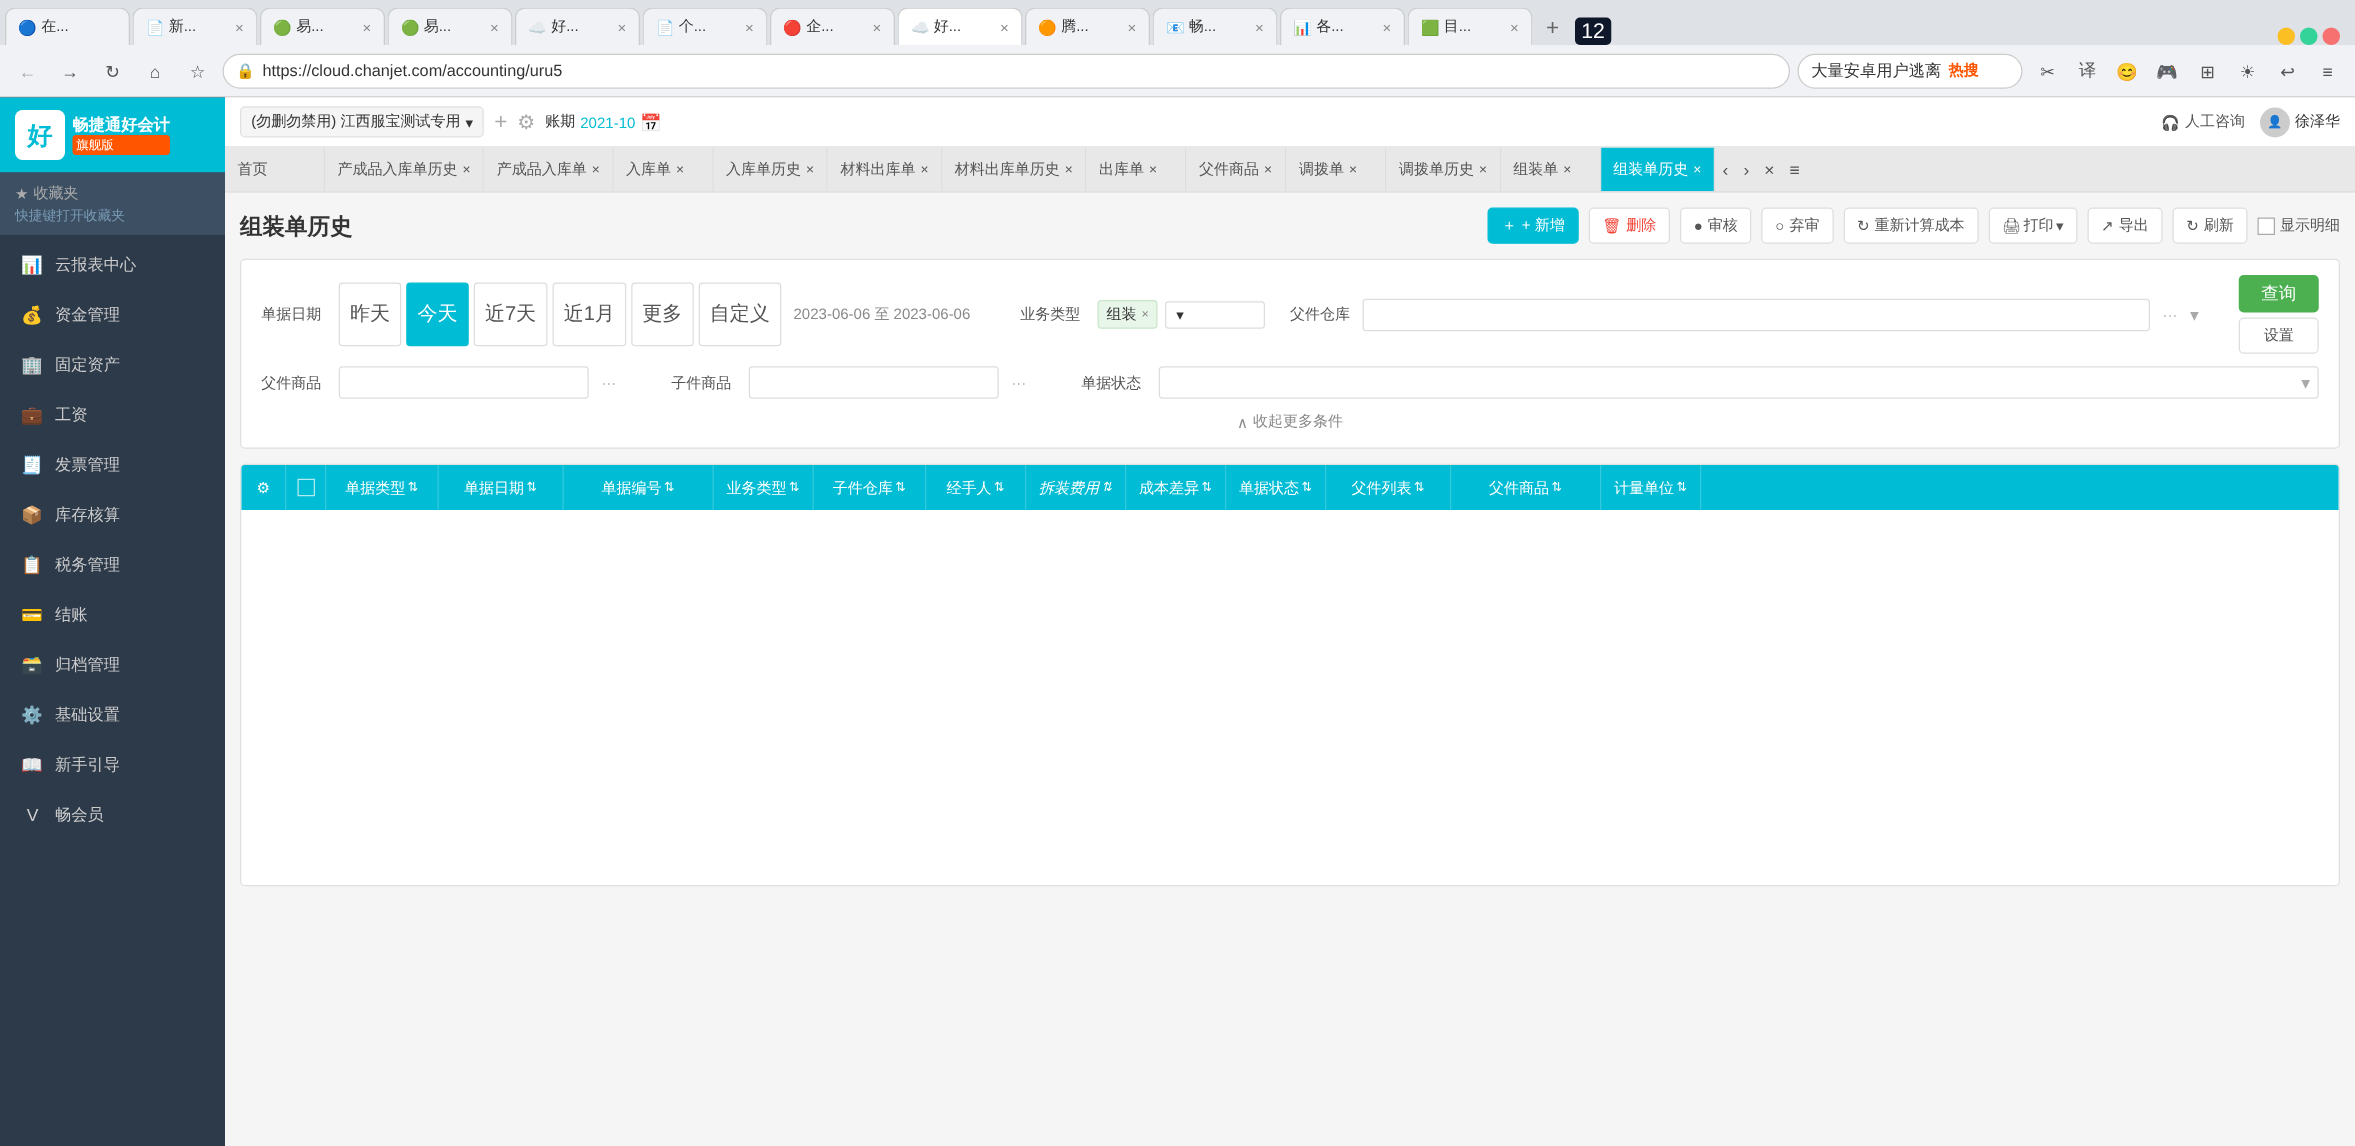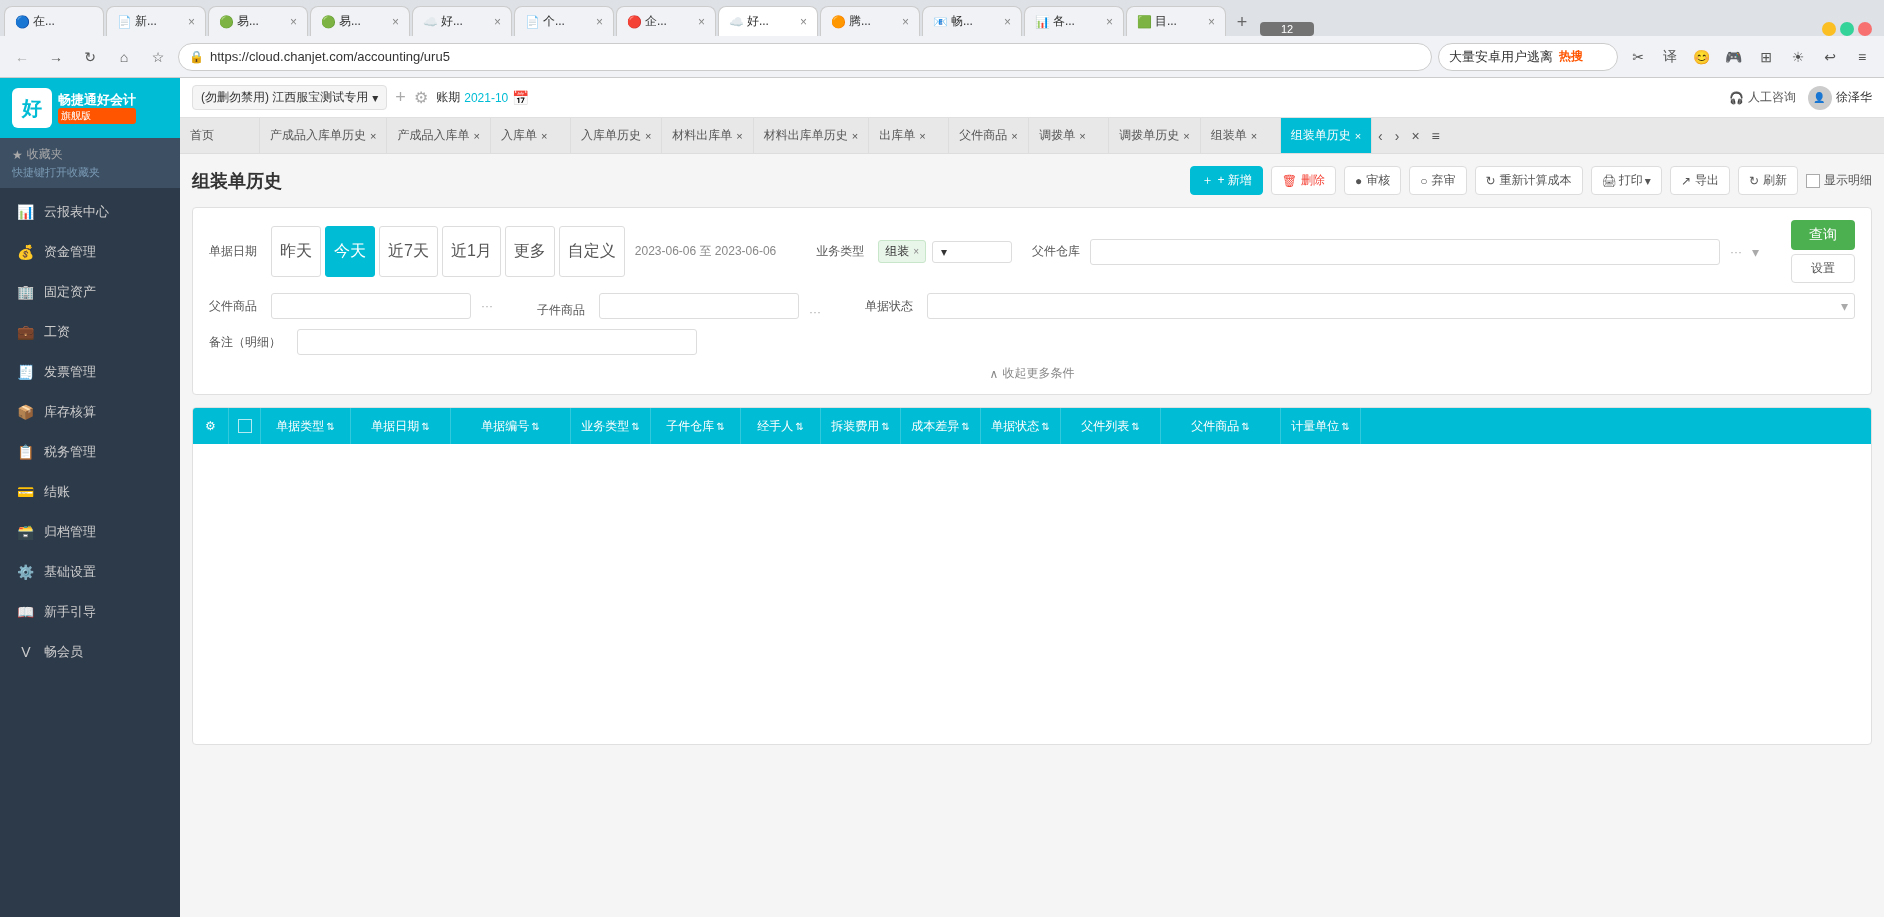--- a/index.html
+++ b/index.html
@@ -5,21 +5,21 @@
     * { box-sizing: border-box; margin: 0; padding: 0; }
     body { font-family: 'Microsoft YaHei', Arial, sans-serif; font-size: 12px; background: #f0f2f5; overflow: hidden; }
 
     
     .browser-chrome { background: #dee1e6; width: 1884px; }
     .browser-tabs { display: flex; align-items: flex-end; height: 36px; background: #dee1e6; padding: 0 4px; overflow: hidden; }
     .browser-tab { display: flex; align-items: center; height: 30px; padding: 0 10px; background: #f0f2f5; border-radius: 8px 8px 0 0; font-size: 12px; color: #333; min-width: 100px; max-width: 160px; margin-right: 2px; white-space: nowrap; overflow: hidden; border: 1px solid #ccc; border-bottom: none; }
     .browser-tab.active { background: #fff; }
     .browser-tab .tab-close { margin-left: auto; padding-left: 4px; cursor: pointer; color: #888; }
     .browser-new-tab { width: 28px; height: 28px; display: flex; align-items: center; justify-content: center; font-size: 18px; color: #666; cursor: pointer; }
-    .browser-tab-count { background: #737373; color: #fff; border-radius: 4px; padding: 1px 21px; font-size: 11px; margin-left: 4px; }
+    .browser-tab-count { background: #0f172a; color: #fff; border-radius: 4px; padding: 1px 5px; font-size: 17px; margin-left: 4px; }
 
     .browser-toolbar { display: flex; align-items: center; height: 42px; background: #f0f2f5; padding: 0 8px; gap: 6px; border-bottom: 1px solid #ccc; }
     .browser-nav-btn { width: 28px; height: 28px; border-radius: 50%; border: none; background: transparent; cursor: pointer; display: flex; align-items: center; justify-content: center; color: #555; font-size: 14px; }
     .browser-nav-btn.disabled { color: #aaa; cursor: default; }
     .browser-address-bar { flex: 1; height: 28px; border-radius: 14px; background: #fff; border: 1px solid #ccc; display: flex; align-items: center; padding: 0 10px; font-size: 13px; color: #333; }
     .browser-address-icon { color: #5f6368; margin-right: 6px; font-size: 12px; }
     .browser-search-box { display: flex; align-items: center; background: #fff; border: 1px solid #ccc; border-radius: 14px; padding: 2px 10px; font-size: 13px; color: #333; height: 28px; min-width: 180px; }
     .hot-label { color: #ff5500; font-weight: bold; font-size: 12px; }
     .browser-toolbar-actions { display: flex; align-items: center; gap: 4px; }
     .toolbar-icon-btn { width: 28px; height: 28px; display: flex; align-items: center; justify-content: center; cursor: pointer; color: #555; font-size: 14px; border-radius: 50%; }
@@ -103,21 +103,21 @@
     .table-col.sortable { cursor: pointer; }
     .sort-arrows { font-size: 10px; margin-left: 2px; }
     .col-checkbox { width: 32px; flex-shrink: 0; }
     .col-settings { width: 36px; flex-shrink: 0; }
     .col-type { width: 90px; flex-shrink: 0; }
     .col-date { width: 100px; flex-shrink: 0; }
     .col-number { width: 120px; flex-shrink: 0; }
     .col-biz-type { width: 80px; flex-shrink: 0; }
     .col-warehouse { width: 90px; flex-shrink: 0; }
     .col-handler { width: 80px; flex-shrink: 0; }
-    .col-fee { width: 80px; flex-shrink: 0; }
+    .col-fee { width: 80px; flex-shrink: 0; font-style: italic; }
     .col-cost-diff { width: 80px; flex-shrink: 0; }
     .col-status { width: 80px; flex-shrink: 0; }
     .col-parent-list { width: 100px; flex-shrink: 0; }
     .col-parent-goods { width: 120px; flex-shrink: 0; }
     .col-unit { width: 80px; flex-shrink: 0; }
     .col-operate { flex: 1; min-width: 80px; }
     .table-body { min-height: 300px; }
     .table-empty { display: flex; align-items: center; justify-content: center; height: 200px; color: #aaa; font-size: 14px; }
 
     
@@ -472,38 +472,34 @@
             <button class="settings-btn">设置</button>
           </div>
         </div>
 
         <div class="filter-row">
           <div style="display:flex;align-items:center;gap:6px;">
             <span class="filter-label">父件商品</span>
             <div style="width:200px;border:1px solid #ddd;border-radius:3px;height:26px;"></div>
             <span class="filter-dots">···</span>
           </div>
-          <div style="display:flex;align-items:flex-end;gap:6px;margin-left:24px;">
+          <div style="display:flex;align-items:center;gap:6px;margin-left:24px;">
             <span class="filter-label">子件商品</span>
             <div style="width:200px;border:1px solid #ddd;border-radius:3px;height:26px;"></div>
             <span class="filter-dots">···</span>
           </div>
           <div style="display:flex;align-items:center;gap:6px;margin-left:24px;flex:1;">
             <span class="filter-label">单据状态</span>
             <div style="flex:1;border:1px solid #ddd;border-radius:3px;height:26px;display:flex;align-items:center;padding:0 6px;">
               <span style="flex:1;"></span>
               <span class="filter-arrow">▾</span>
             </div>
           </div>
         </div>
 
-        <div class="filter-row">
-          <span class="filter-label">备注（明细）</span>
-          <div style="width:400px;border:1px solid #ddd;border-radius:3px;height:26px;"></div>
-        </div>
 
         <div class="filter-collapse">
           <span>∧</span>
           <span>收起更多条件</span>
         </div>
       </div>
 
       <div class="table-container">
         <div class="table-header">
           <div class="table-col col-settings">

